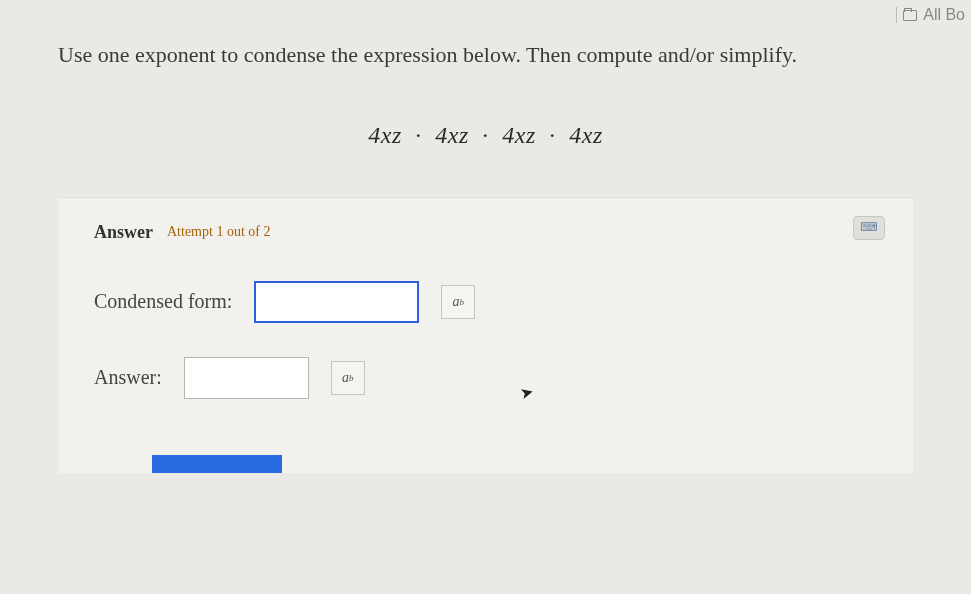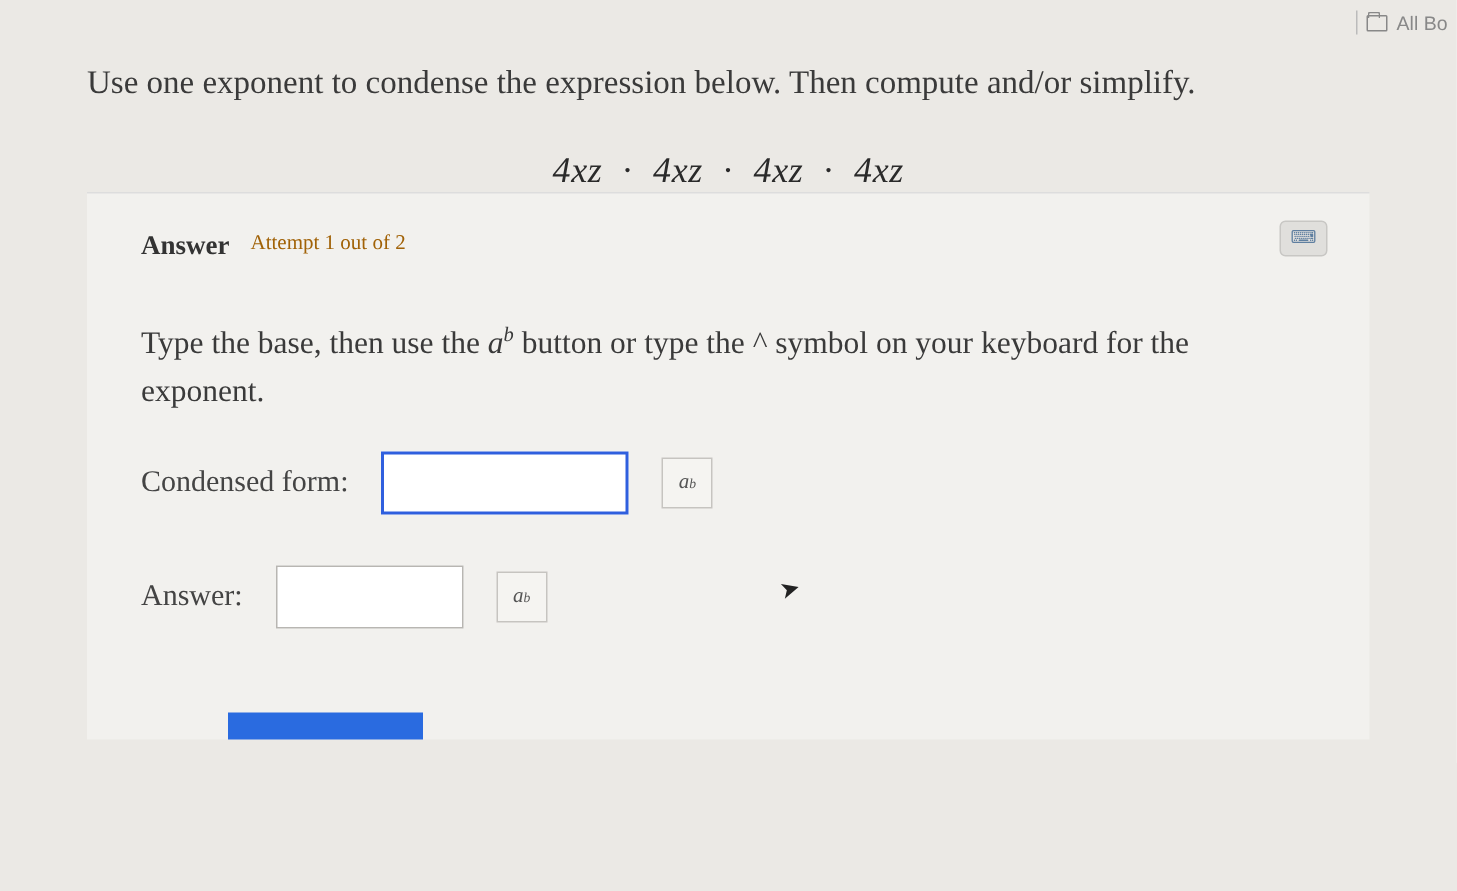--- a/index.html
+++ b/index.html
@@ -14,42 +14,43 @@
     }
     .topbar {
       position: absolute;
       top: 0; left: 0; right: 0;
       height: 30px;
       display: flex;
       justify-content: flex-end;
       align-items: center;
       padding-right: 6px;
       gap: 6px;
-      font-size: 13px;
+      font-size: 16px;
       color: #888;
       font-family: Arial, sans-serif;
     }
     .topbar .divider {
       width: 1px; height: 16px; background: #bbb;
     }
     .content {
       padding: 40px 58px 0 58px;
     }
     .prompt {
       font-size: 22px;
       color: #3a3a3a;
       line-height: 1.35;
-      margin-bottom: 31px;
+      margin-bottom: 52px;
     }
     .expression {
       text-align: center;
       font-size: 24px;
       font-style: italic;
       font-family: 'Times New Roman', serif;
       color: #2a2a2a;
+      margin-bottom: 48px;
       letter-spacing: 0.5px;
     }
     .expression .var { font-style: italic; }
     .expression .dot { display:inline-block; margin:0 6px; font-style:normal; }
     .answer-section {
       background: #f2f1ee;
       border-top: 1px solid #ddd;
       padding: 24px 36px 40px 36px;
       position: relative;
     }
@@ -175,23 +176,20 @@
 
   <div class="answer-section">
     <div class="keyboard-btn">
       <span>⌨</span>
     </div>
     <div class="answer-header">
       <span class="lbl">Answer</span>
       <span class="attempt">Attempt 1 out of 2</span>
     </div>
 
-    <div class="hint">
-      <span>Type the base, then use the </span><span class="mi">a</span><sup>b</sup><span> button or type the ^ symbol on your keyboard for the exponent.</span>
-    </div>
 
     <div class="field-row">
       <span class="label">Condensed form:</span>
       <input class="field-input focused" type="text" style="">
       <div class="ab-btn">
         <span>a</span>
           <sup>b</sup>
       </div>
     </div>
 

